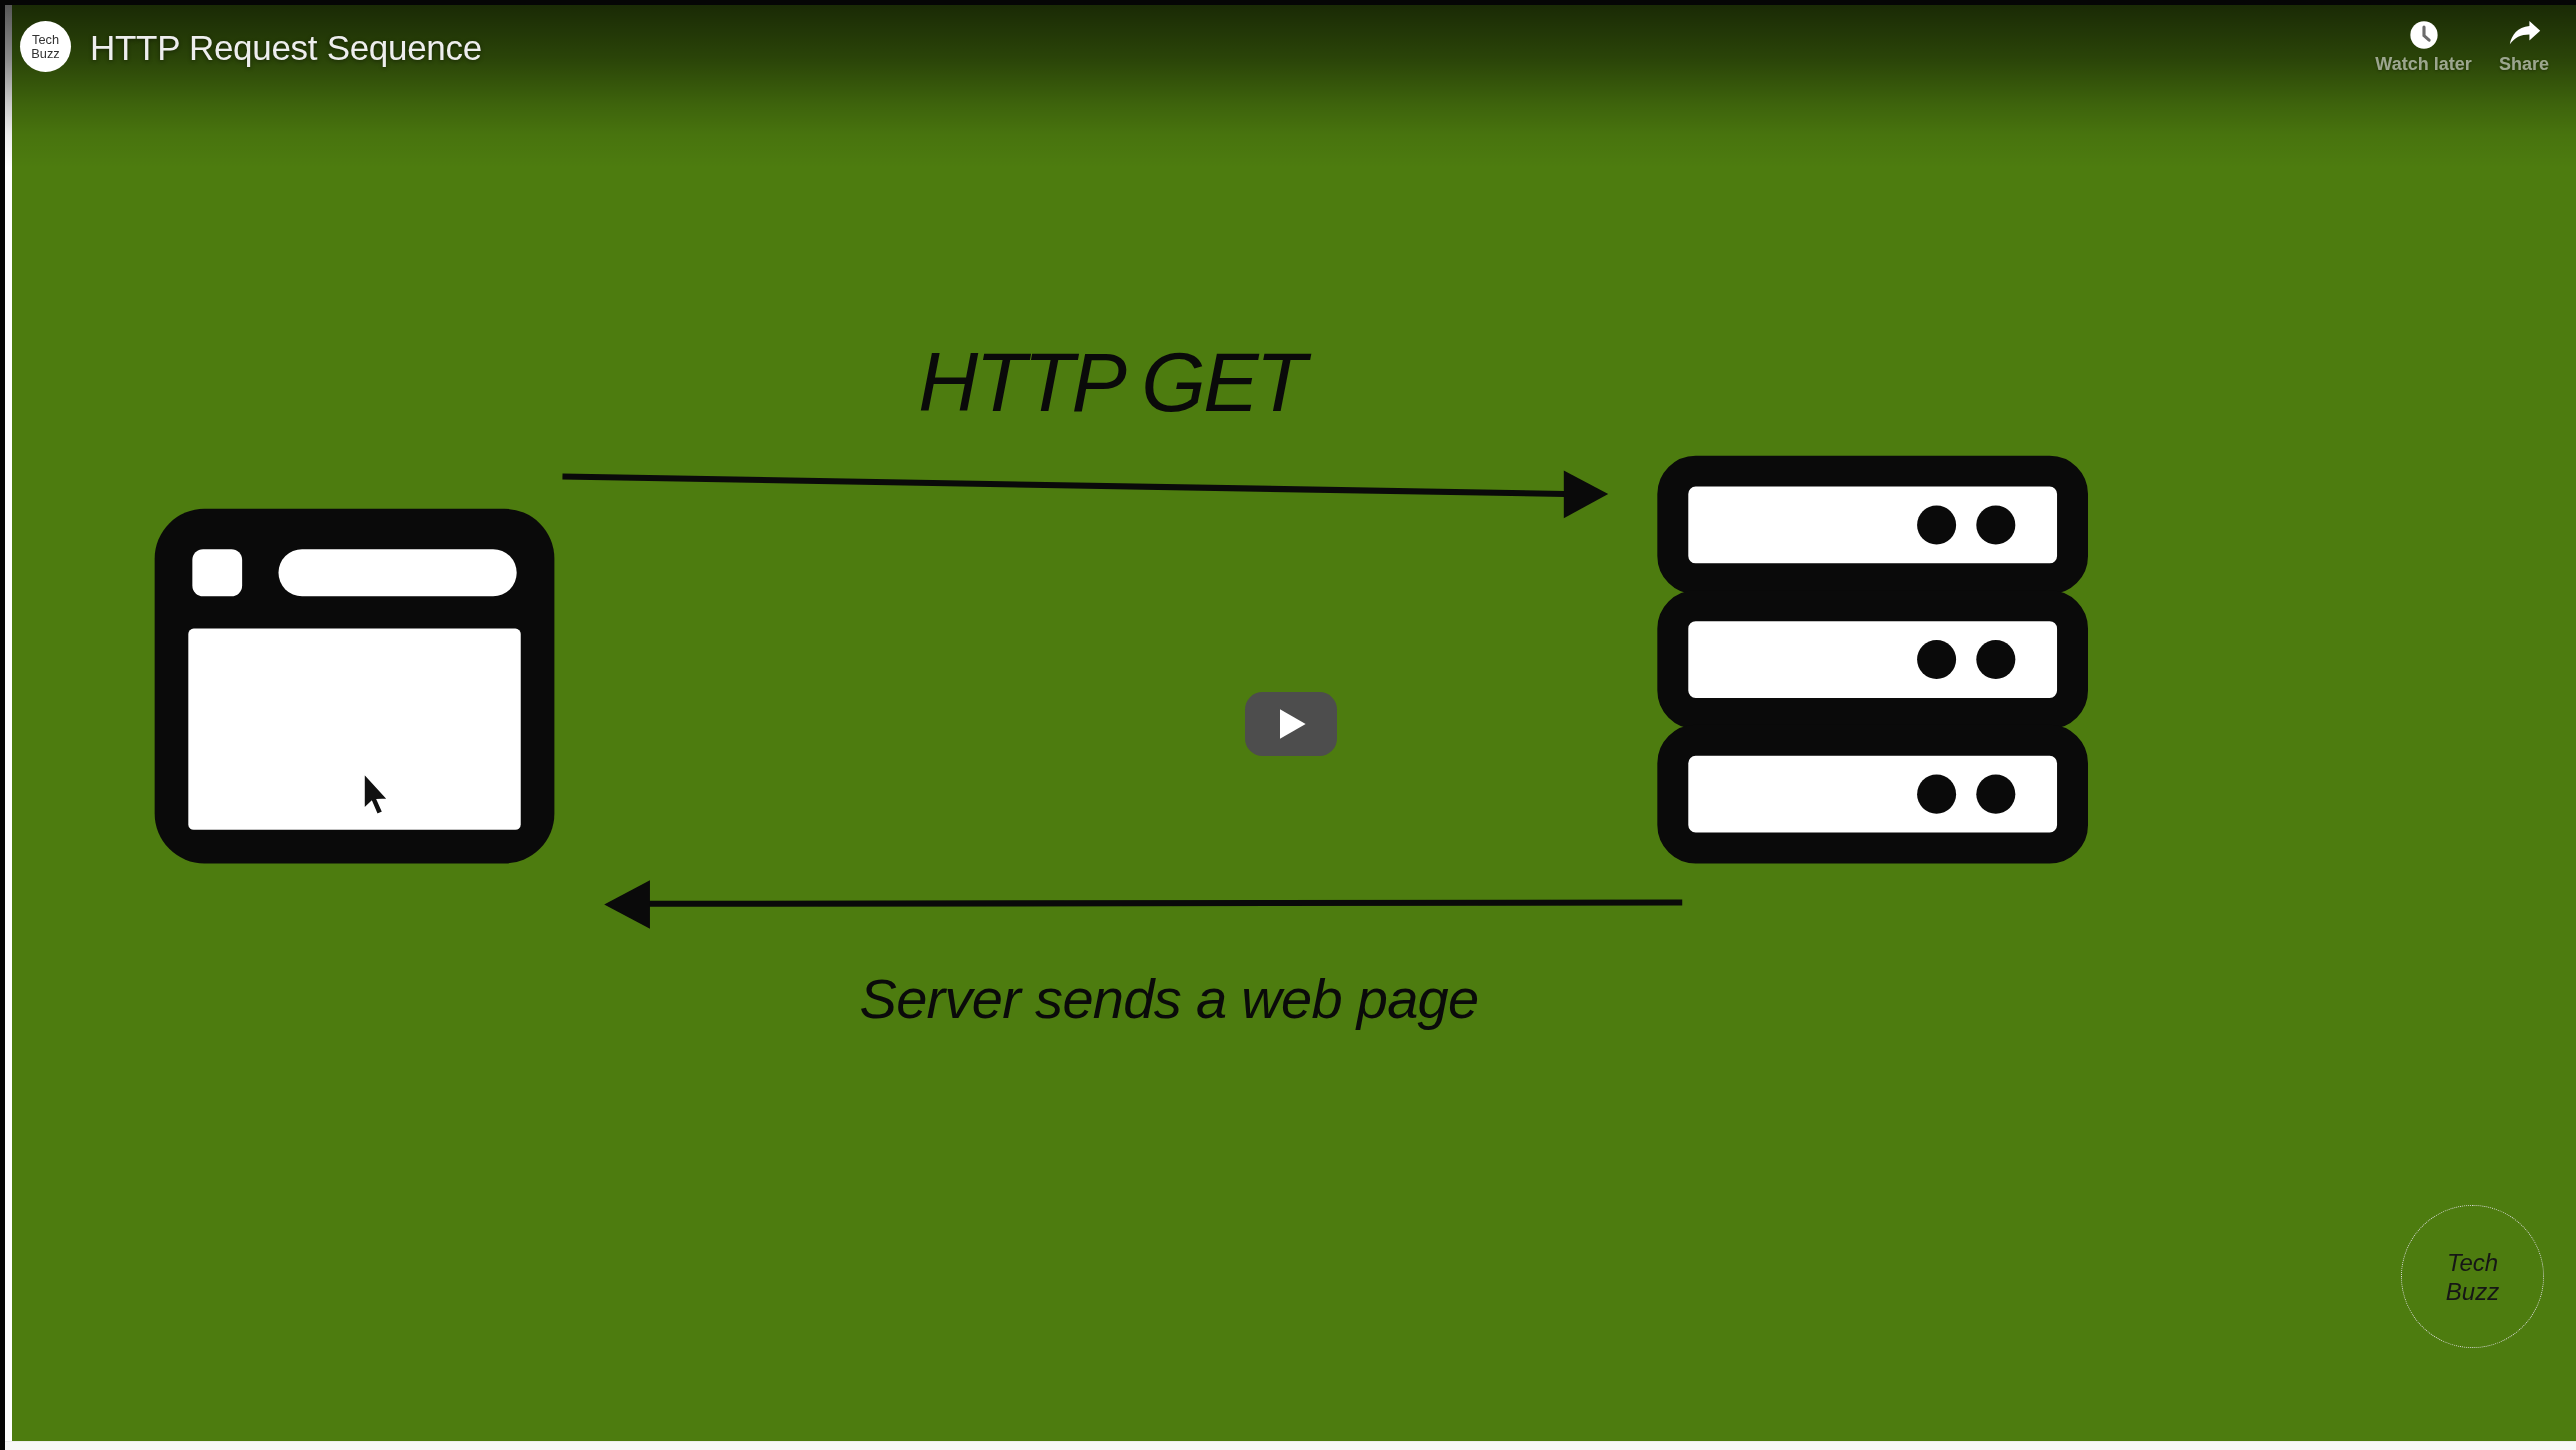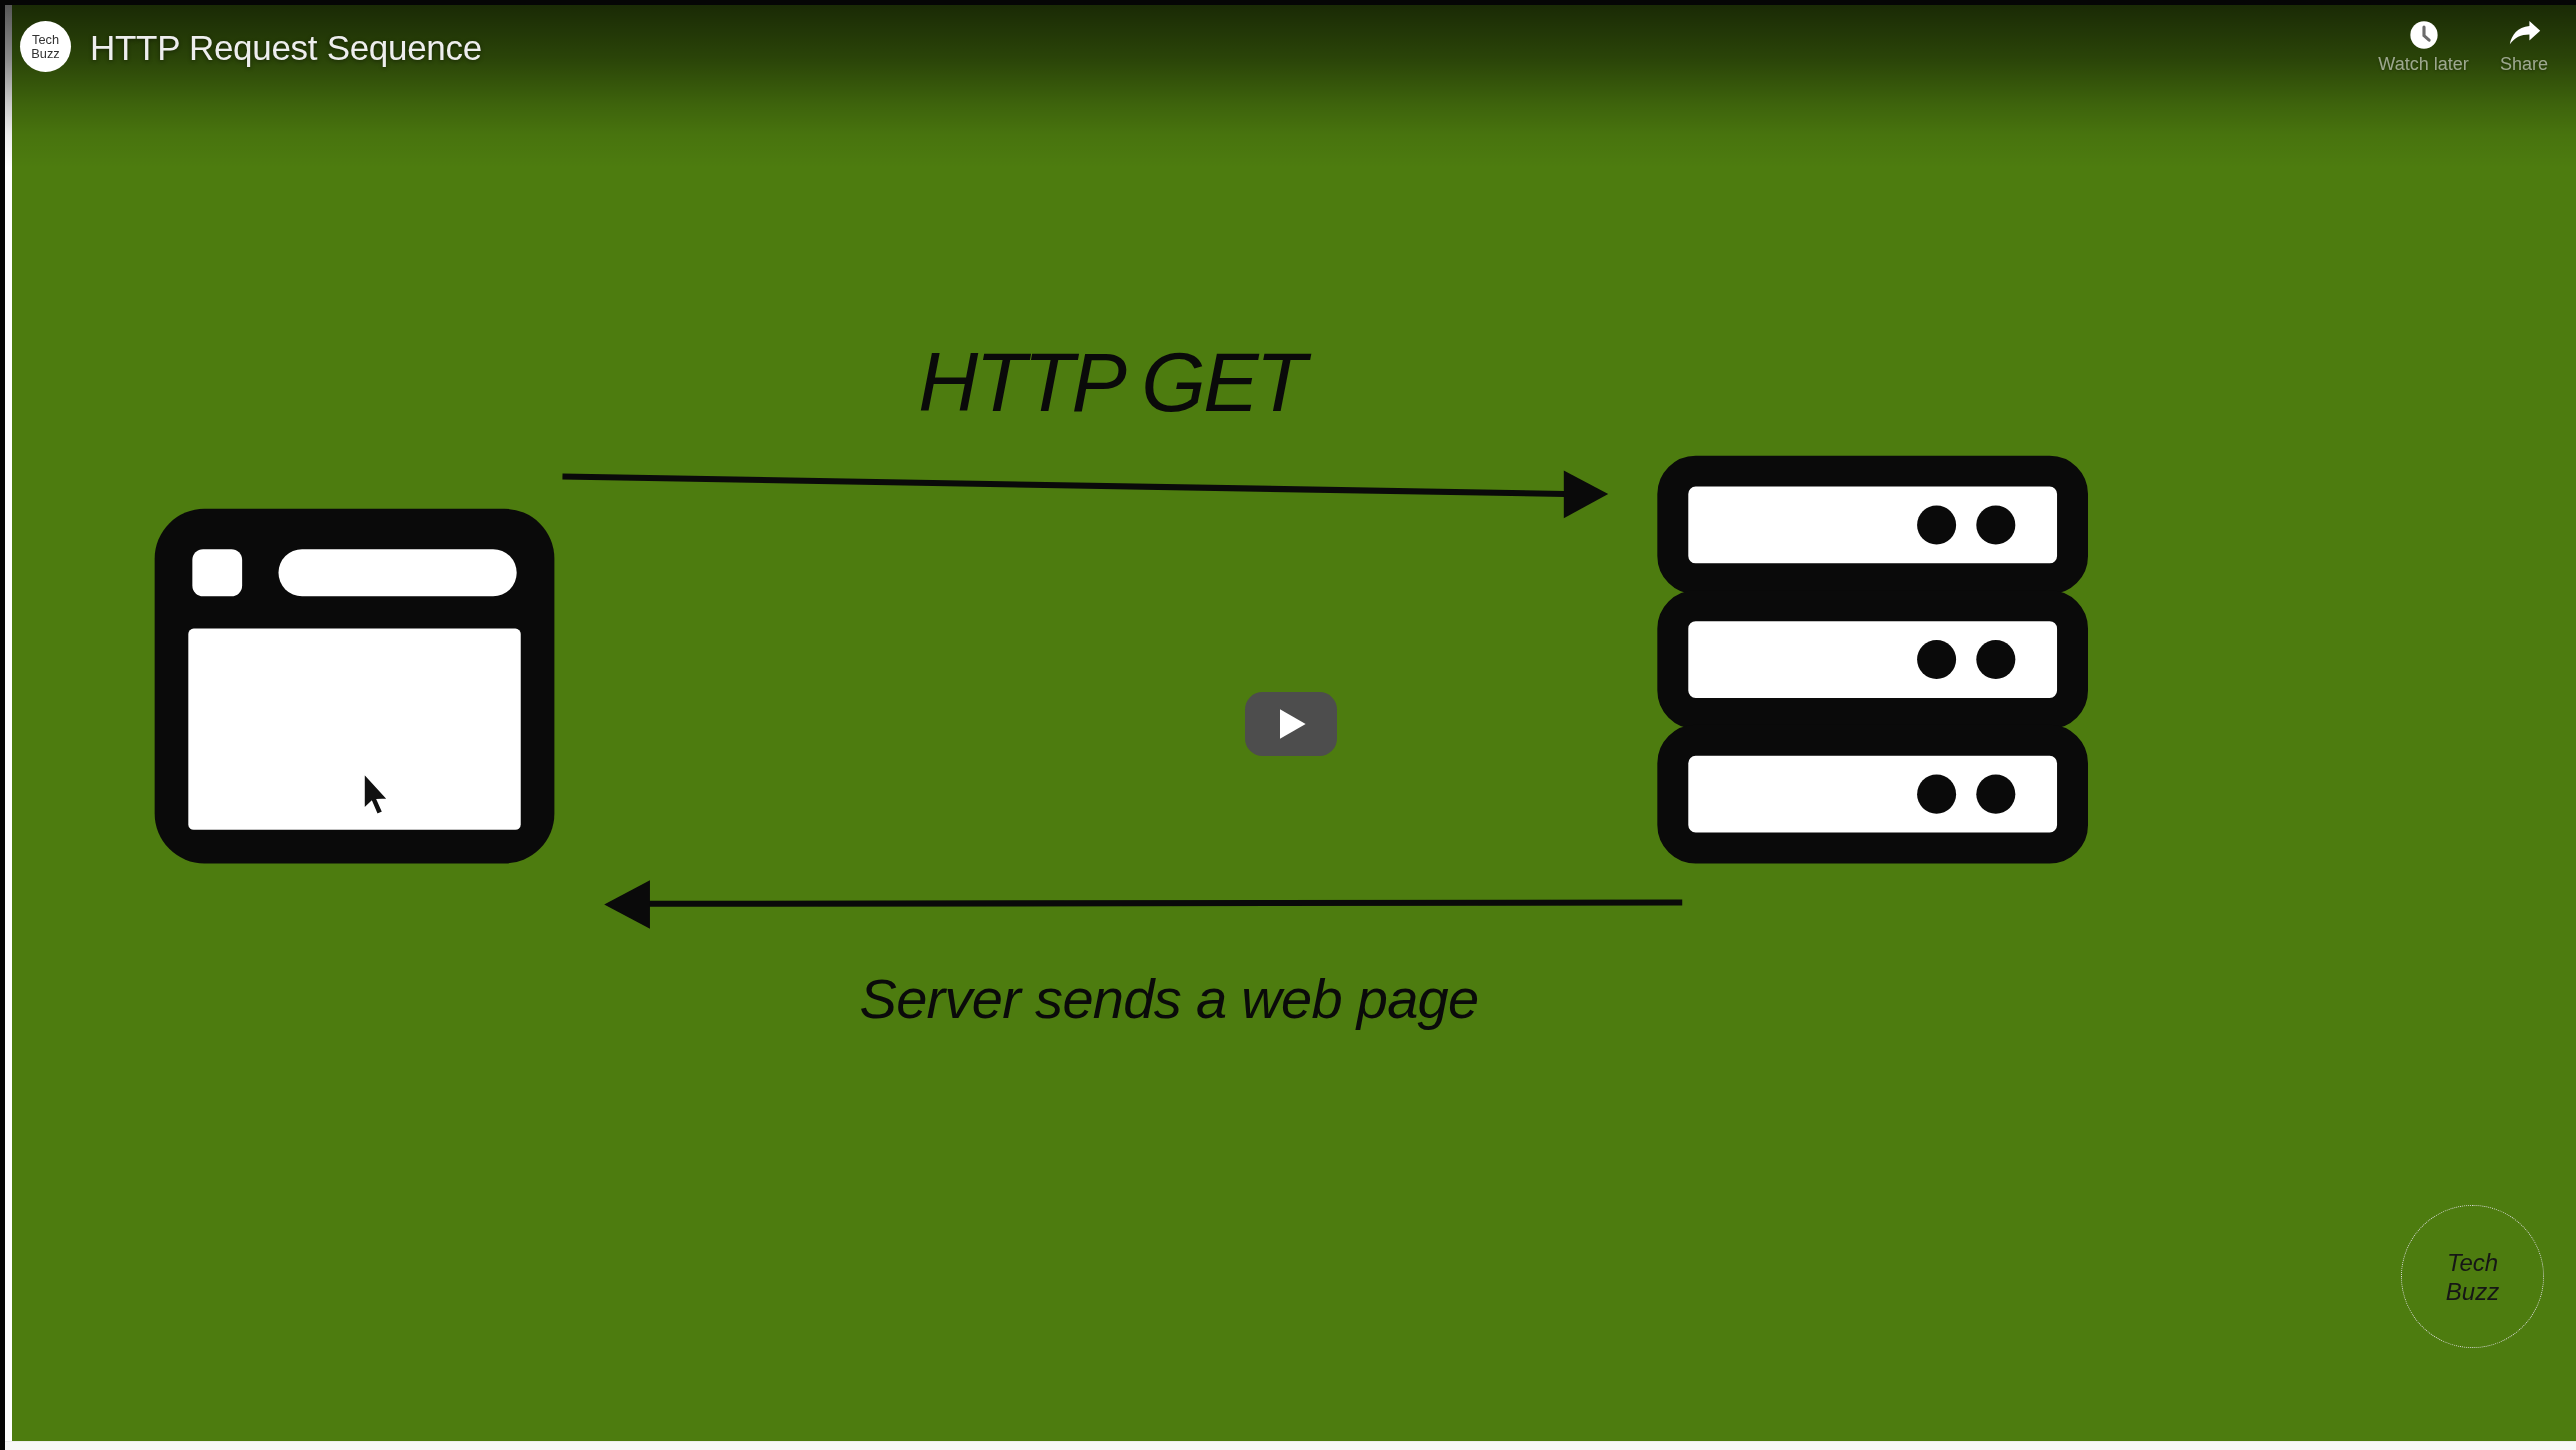--- a/index.html
+++ b/index.html
@@ -37,20 +37,21 @@
   }
   .video-title{
     position:absolute;left:90px;top:34px;
     color:#eeeeee;font-size:35px;line-height:28px;letter-spacing:-0.3px;
     text-shadow:0 0.7px 4px rgba(0,0,0,0.45);
     cursor:pointer;white-space:nowrap;
   }
   .action-btn{
     position:absolute;top:19px;display:flex;flex-direction:column;align-items:center;gap:4.7px;
     cursor:pointer;
+    font-weight:bold;
   }
   .action-watch-later{left:2316px;width:215px;}
   .action-share{left:2460px;width:128px;}
   .action-btn .icon-box{height:31px;display:flex;align-items:center;justify-content:center;}
   .action-label{
     color:rgba(255,255,255,0.55);font-size:18px;line-height:19px;
     text-shadow:0 0.7px 2.7px rgba(0,0,0,0.3);white-space:nowrap;
   }
 
   

